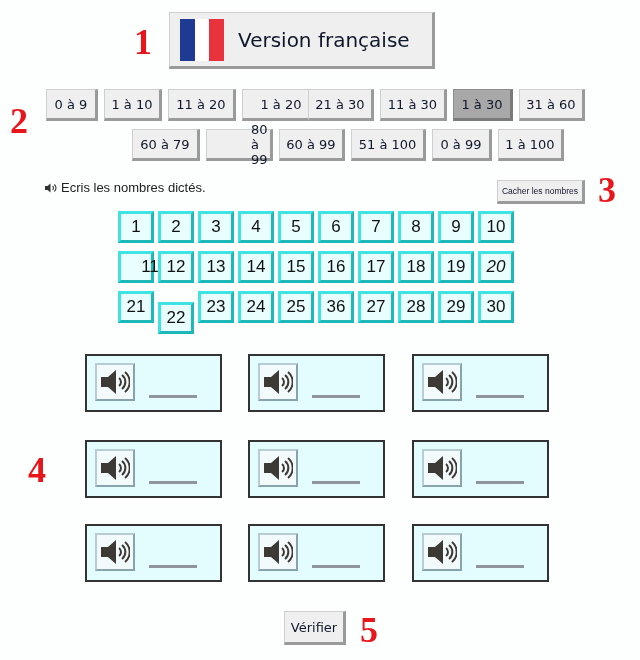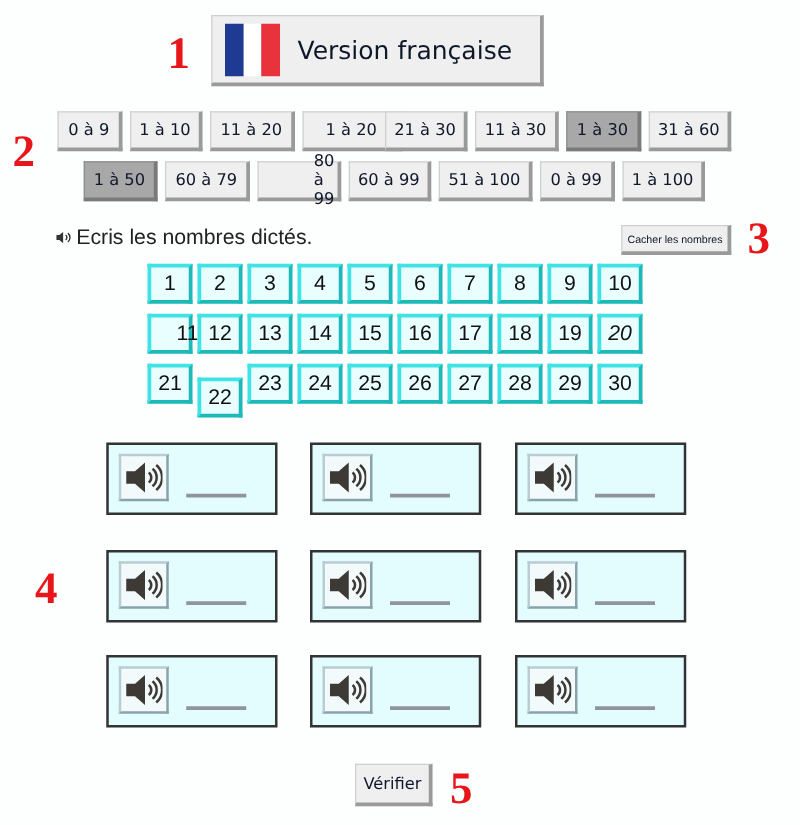--- a/index.html
+++ b/index.html
@@ -4,21 +4,21 @@
 <style>
   html, body { margin:0; padding:0; }
   body { width:640px; height:660px; background:#fdfefe; position:relative; overflow:hidden; font-family:"DejaVu Sans", sans-serif; }
   .marker { position:absolute; color:#e8161b; font-family:"Liberation Serif", serif; font-weight:bold; font-size:36px; line-height:1; }
   .btn3d { position:absolute; box-sizing:border-box; background:#efefef; border:1px solid #cfcfcf; border-right:3px solid #9a9a9a; border-bottom:3px solid #9a9a9a; color:#0f172a; display:flex; align-items:center; justify-content:center; cursor:pointer; }
   .btn3d.active { background:#a8a8a8; border-color:#8c8c8c; border-right-color:#7a7a7a; border-bottom-color:#7a7a7a; }
   #version-btn { left:169px; top:12px; width:266px; height:57px; font-family:"DejaVu Sans", sans-serif; font-size:20px; justify-content:flex-start; padding-left:10px; }
   .flag { display:flex; width:44px; height:42px; margin-right:14px; }
   .flag span { flex:1; }
   .range { height:32px; font-size:13px; font-family:"DejaVu Sans", sans-serif; top:0; }
-  .instr { position:absolute; left:45px; top:180px; font-size:17px; font-family:"Liberation Sans", sans-serif; color:#222; display:flex; align-items:center; gap:3px; }
+  .instr { position:absolute; left:45px; top:180px; font-size:13px; font-family:"Liberation Sans", sans-serif; color:#222; display:flex; align-items:center; gap:3px; }
   #hide-btn { left:497px; top:180px; width:88px; height:24px; font-size:8.5px; font-family:"Liberation Sans", sans-serif; }
   .cell { position:absolute; width:36px; height:32px; box-sizing:border-box; background:#e9fefe; border:3px solid #3fe3e3; border-right-color:#1fb8b8; border-bottom-color:#1fb8b8; font-family:"Liberation Sans", sans-serif; font-size:17px; display:flex; align-items:center; justify-content:center; color:#111; cursor:pointer; }
   .answer { position:absolute; width:137px; height:58px; box-sizing:border-box; background:#e3fdff; border:2px solid #333; }
   .spk { position:absolute; left:8px; top:7px; width:40px; height:38px; box-sizing:border-box; background:#f3fafb; border:2px solid #b8cdd3; border-right-color:#87a3ab; border-bottom-color:#87a3ab; display:flex; align-items:center; justify-content:center; cursor:pointer; }
   .blank { position:absolute; left:62px; top:39px; width:48px; height:3px; background:#8f959a; }
   #verify-btn { left:284px; top:611px; width:62px; height:34px; font-size:13px; font-family:"DejaVu Sans", sans-serif; }
 </style>
 </head>
 <body>
 
@@ -42,21 +42,20 @@
   <div class="btn3d range" style="left:104px;width:58px;">1 à 10</div>
   <div class="btn3d range" style="left:168px;width:68px;">11 à 20</div>
   <div class="btn3d range" style="left:242px;width:80px;">1 à 20</div>
   <div class="btn3d range" style="left:308px;width:66px;">21 à 30</div>
   <div class="btn3d range" style="left:380px;width:67px;">11 à 30</div>
   <div class="btn3d range active" style="left:453px;width:60px;">1 à 30</div>
   <div class="btn3d range" style="left:519px;width:66px;">31 à 60</div>
 </div>
 
 <div style="position:absolute;left:0;top:129px;width:640px;height:34px;">
-  <div class="btn3d range active" style="left:67px;width:59px;">1 à 50</div>
   <div class="btn3d range" style="left:132px;width:68px;">60 à 79</div>
   <div class="btn3d range" style="left:206px;width:67px;padding-left:44px;">80 à 99</div>
   <div class="btn3d range" style="left:279px;width:66px;">60 à 99</div>
   <div class="btn3d range" style="left:351px;width:75px;">51 à 100</div>
   <div class="btn3d range" style="left:432px;width:60px;">0 à 99</div>
   <div class="btn3d range" style="left:498px;width:66px;">1 à 100</div>
 </div>
 
 <div class="instr">
   <svg width="13" height="10" viewBox="0 0 13 10">
@@ -90,21 +89,21 @@
   <div class="cell" style="left:358px;top:251px;">17</div>
   <div class="cell" style="left:398px;top:251px;">18</div>
   <div class="cell" style="left:438px;top:251px;">19</div>
   <div class="cell" style="left:478px;top:251px;font-style:italic;">20</div>
 
   <div class="cell" style="left:118px;top:291px;">21</div>
   <div class="cell" style="left:158px;top:291px;margin-top:11px;">22</div>
   <div class="cell" style="left:198px;top:291px;">23</div>
   <div class="cell" style="left:238px;top:291px;">24</div>
   <div class="cell" style="left:278px;top:291px;">25</div>
-  <div class="cell" style="left:318px;top:291px;">26</div>
+  <div class="cell" style="left:318px;top:291px;">36</div>
   <div class="cell" style="left:358px;top:291px;">27</div>
   <div class="cell" style="left:398px;top:291px;">28</div>
   <div class="cell" style="left:438px;top:291px;">29</div>
   <div class="cell" style="left:478px;top:291px;">30</div>
 </div>
 
 <div>
   <div class="answer" style="left:85px;top:354px;">
     <div class="spk">
       <svg width="30" height="26" viewBox="0 0 30 26">

